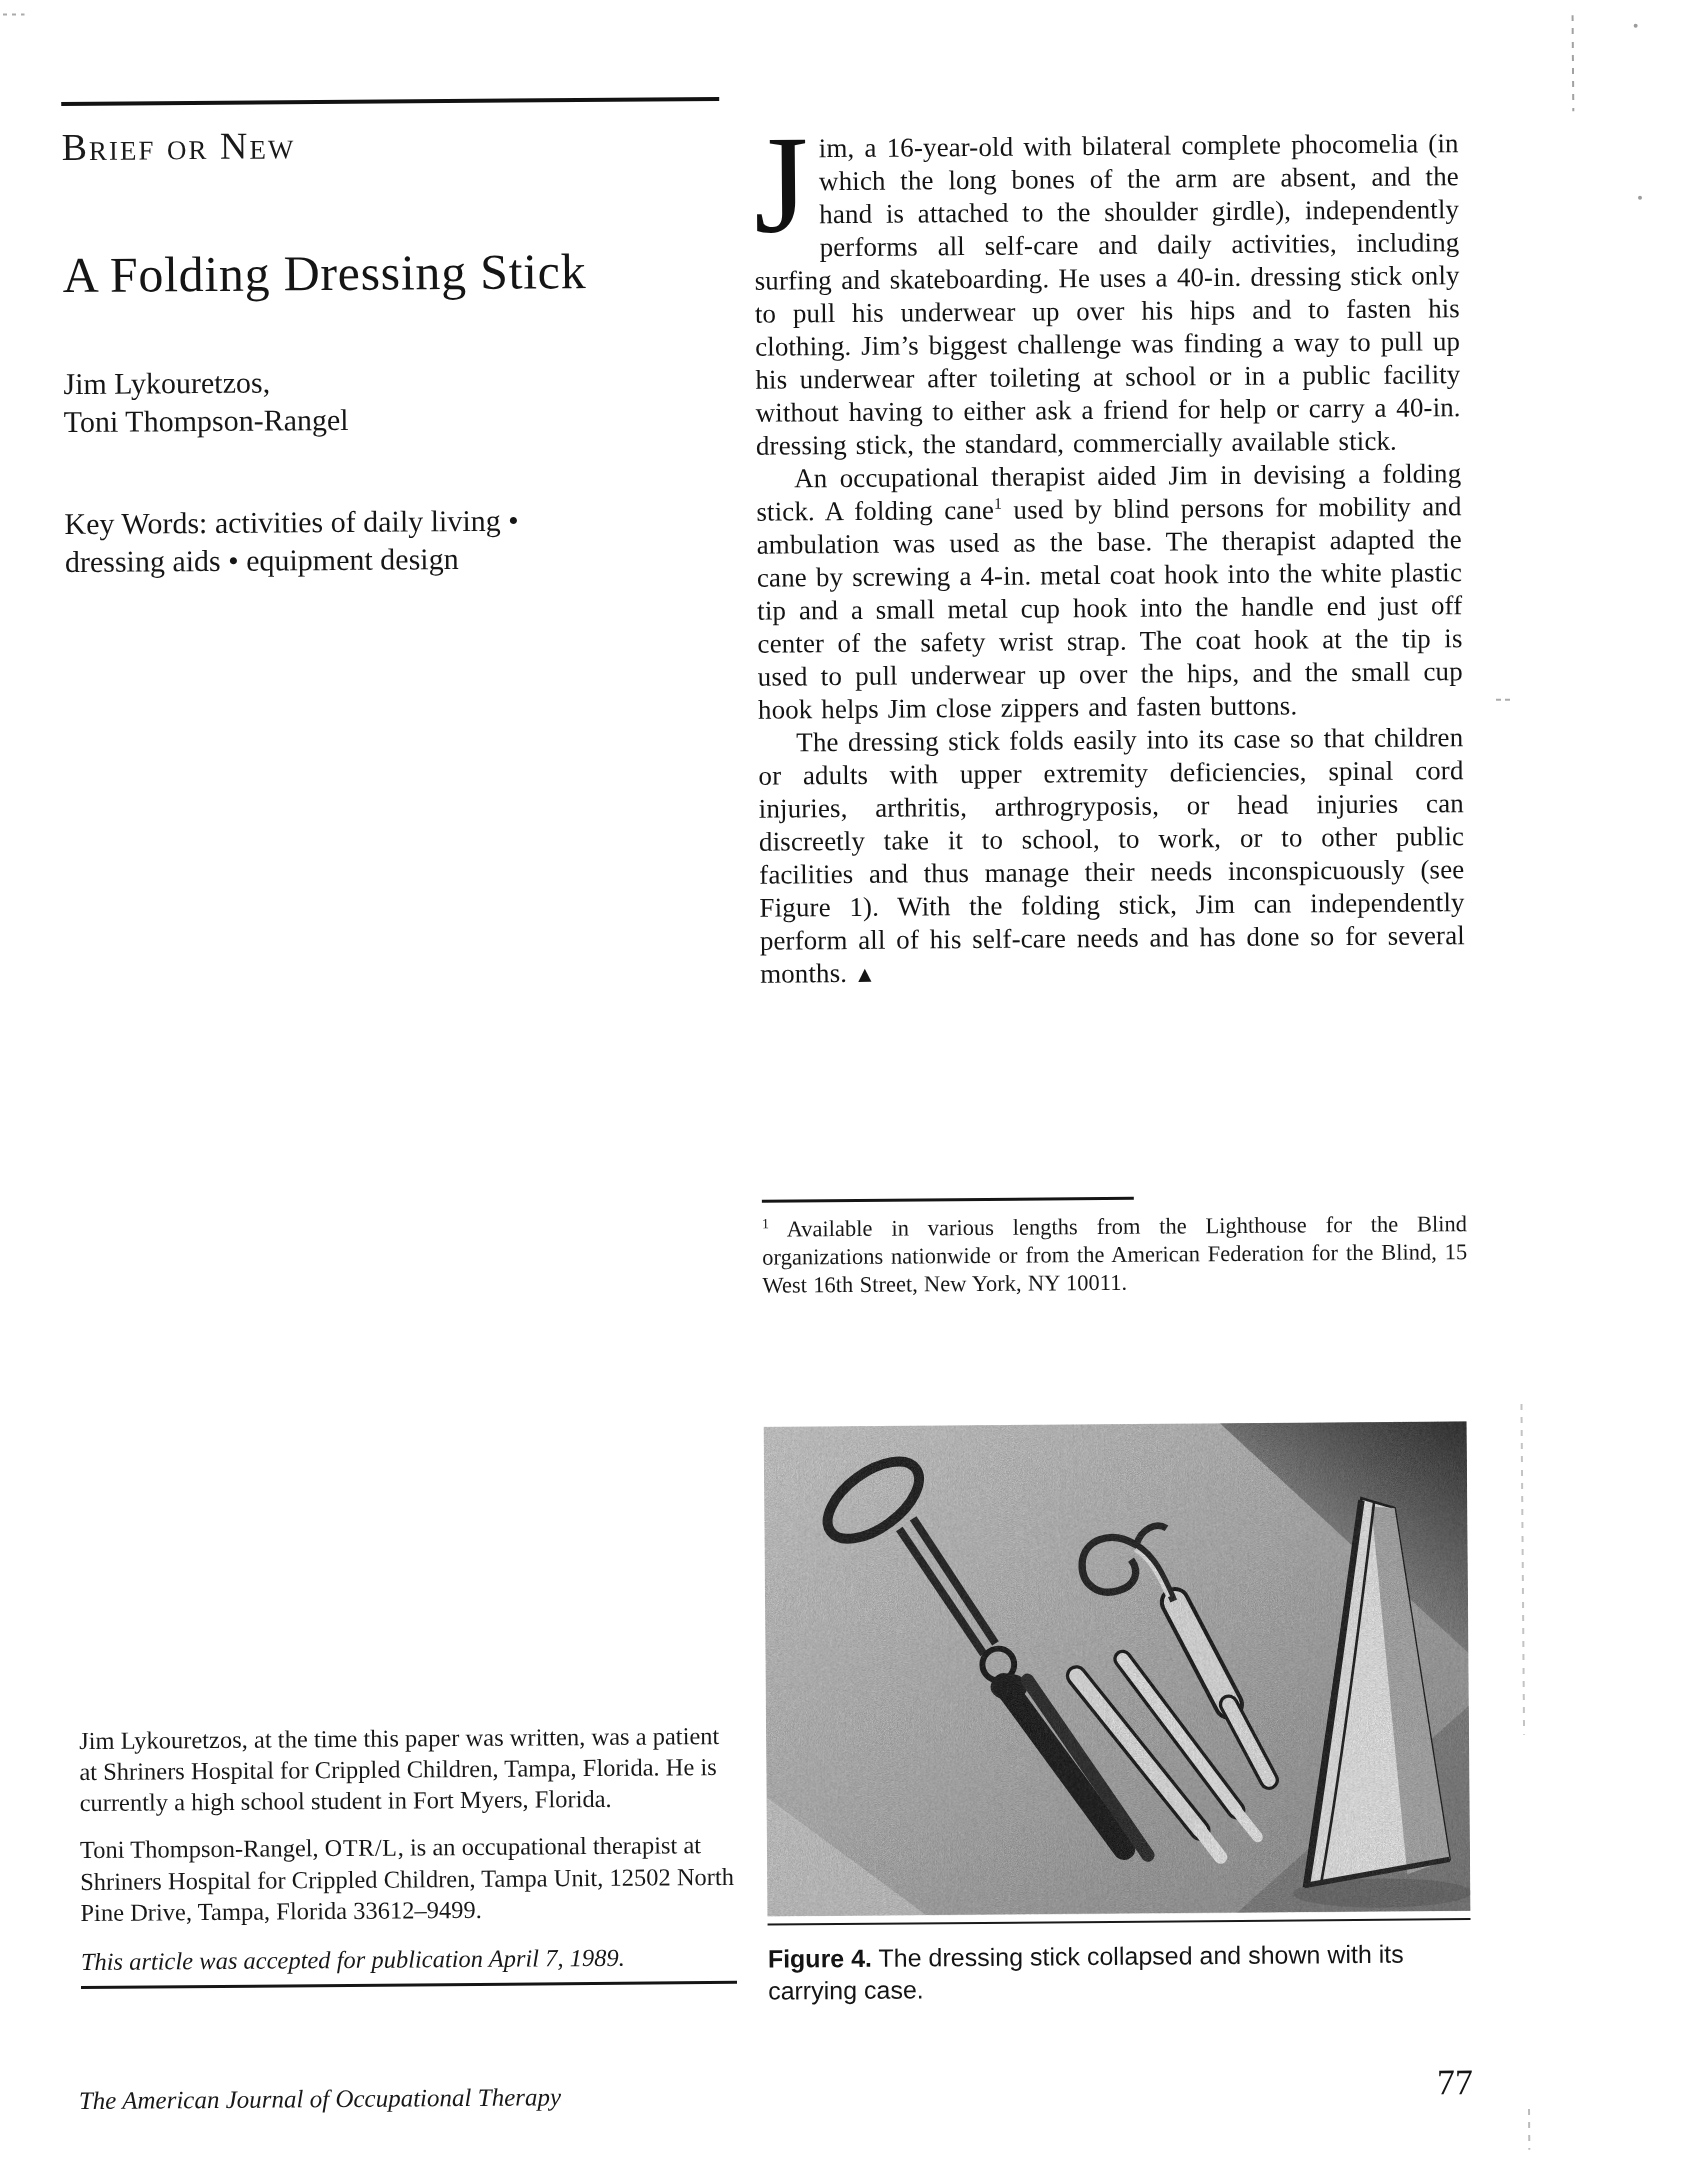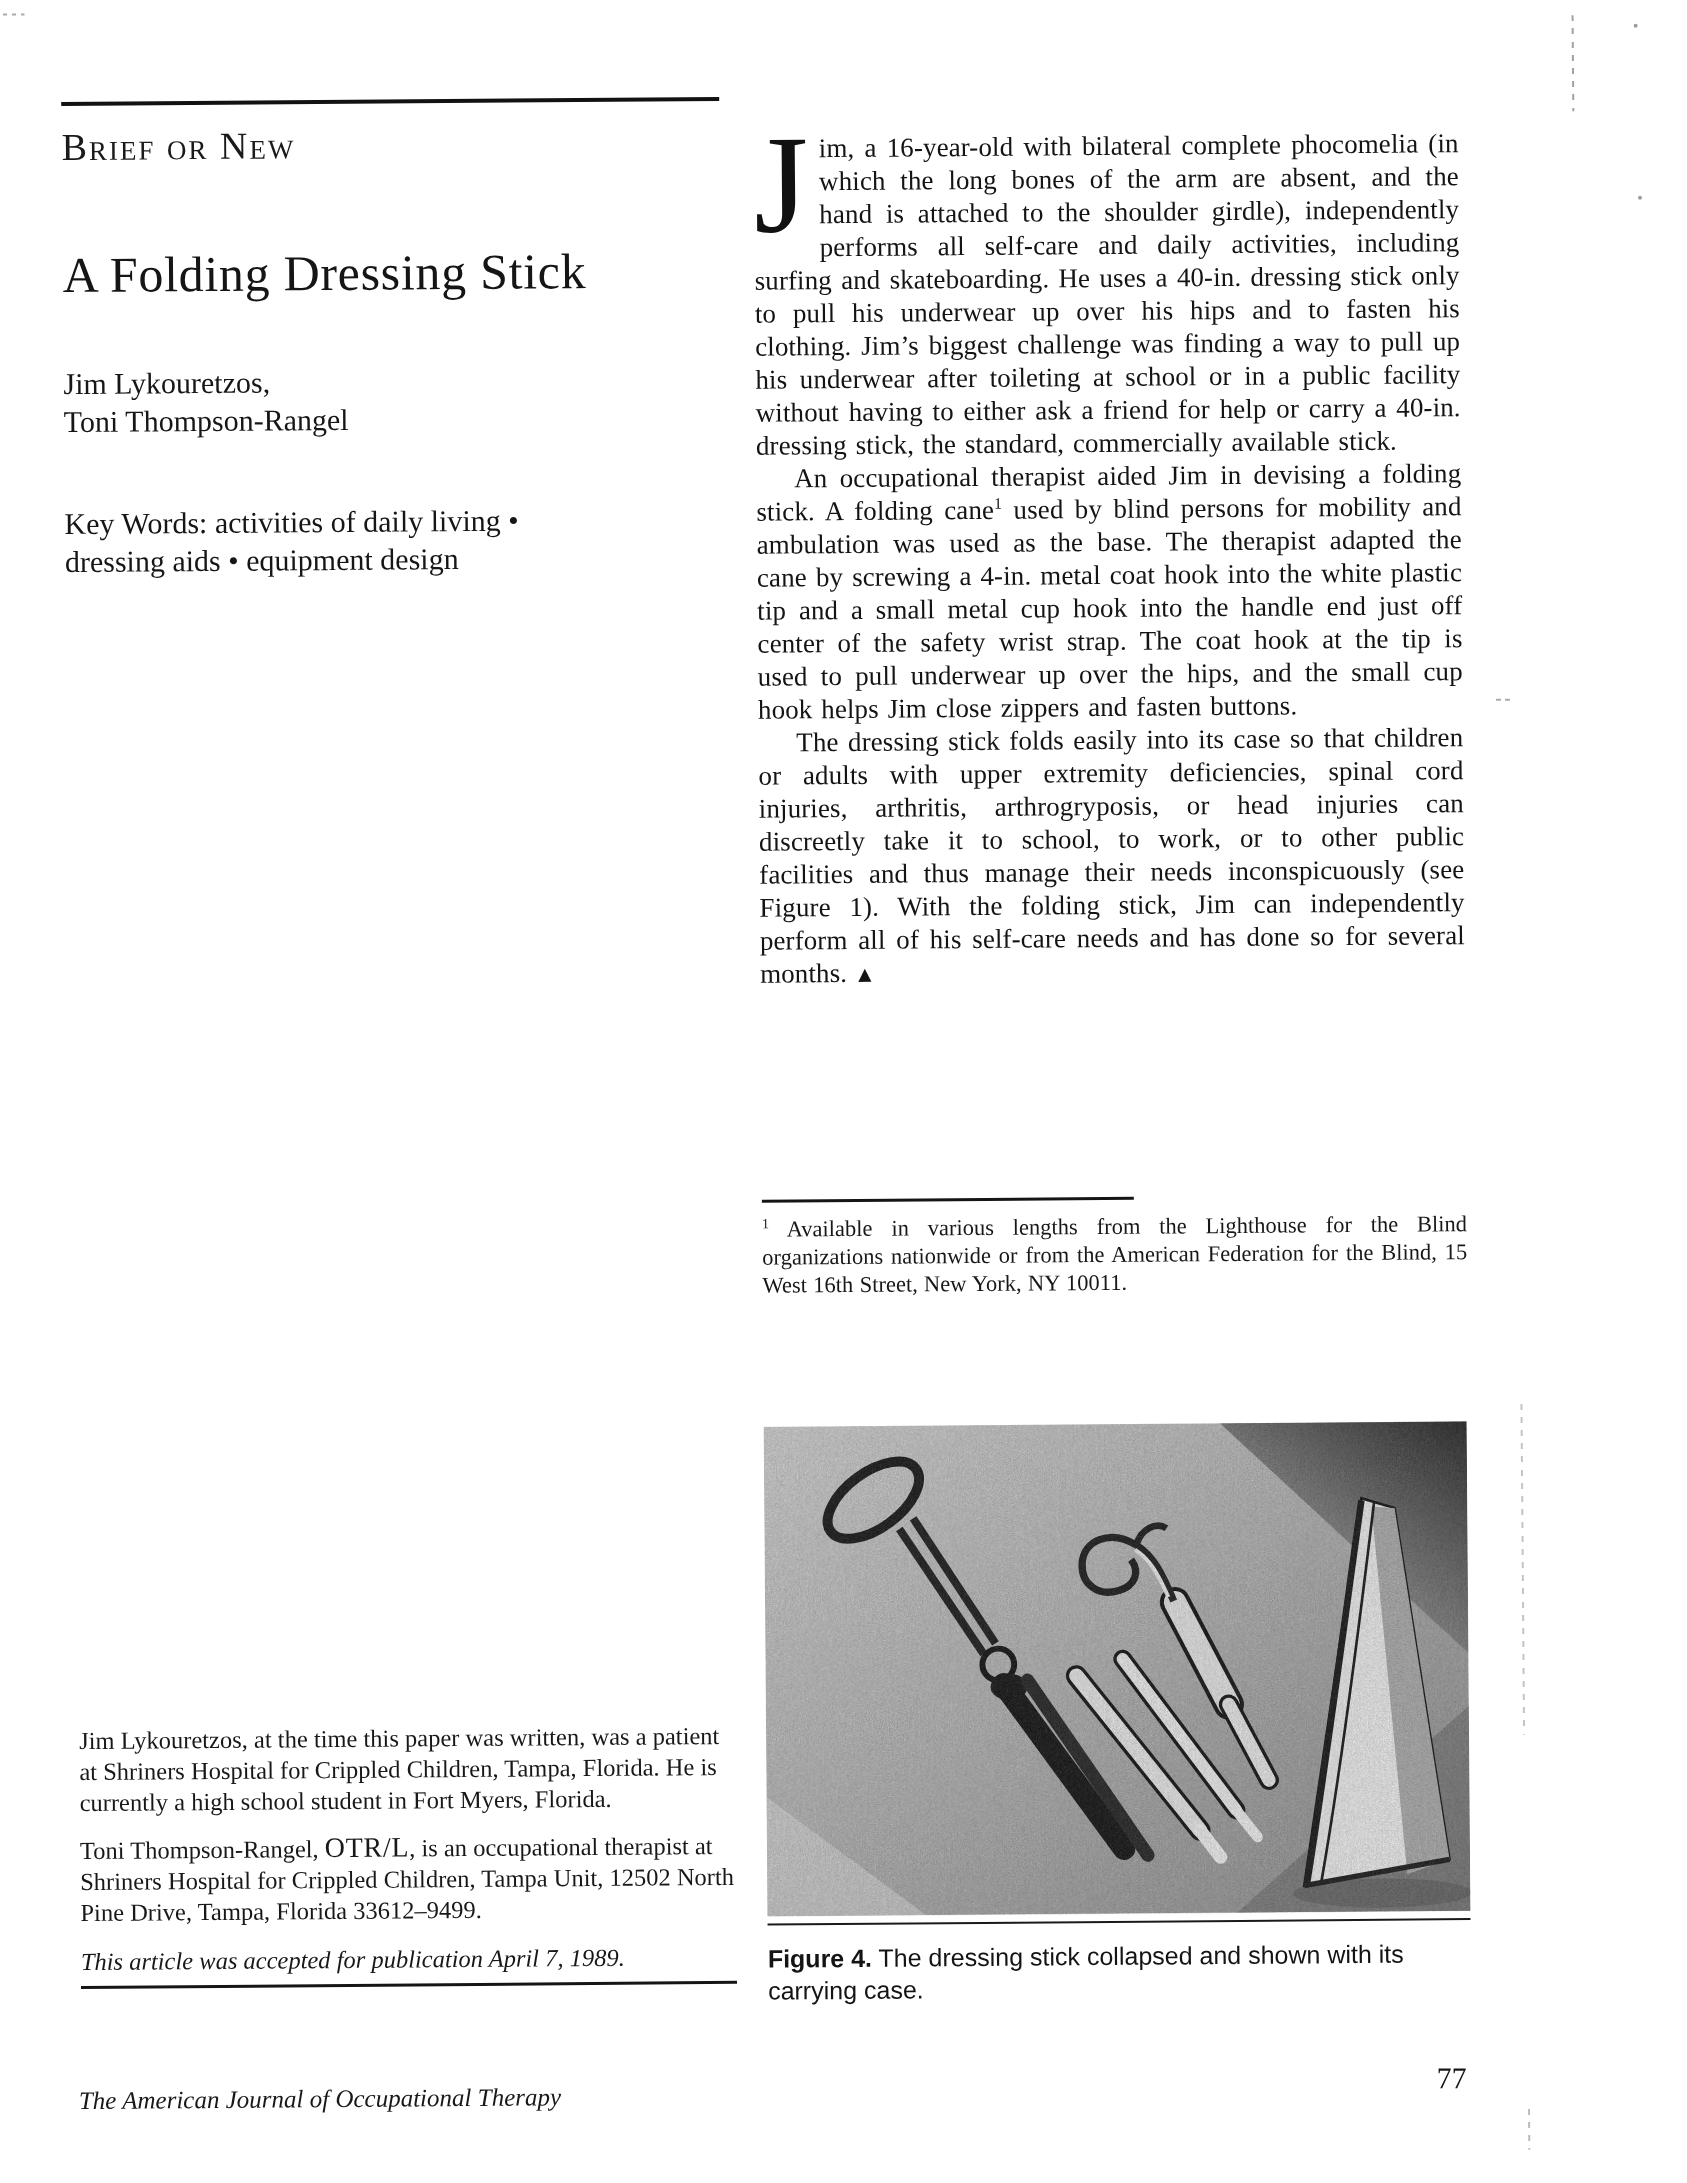--- a/index.html
+++ b/index.html
@@ -63,29 +63,29 @@
   .caption{
     margin:17px 0 0 0;
     font-family:"Liberation Sans", sans-serif;
     font-size:25px;line-height:32px;color:#141414;
   }
   .caption b{font-weight:bold;}
   
   .bio{position:absolute;left:74px;top:1719px;width:660px;}
   .bio p{margin:0;font-size:24.5px;line-height:31px;color:#181818;}
   .bio .p2{margin-top:16px;}
-  .credential{font-size:28px;letter-spacing:0.7px;}
+  .credential{font-size:24px;letter-spacing:0.7px;}
   .accepted{margin-top:18px !important;font-style:italic;}
   .bio-rule{width:656px;height:2.6px;background:#151515;margin-top:9.3px;}
   
   .footer-journal{
     position:absolute;left:71px;top:2081px;
     font-size:25px;font-style:italic;color:#181818;
   }
-  .folio{position:absolute;left:1429px;top:2066px;font-size:30px;color:#151515;}
+  .folio{position:absolute;left:1429px;top:2066px;font-size:36px;color:#151515;}
   
   .art{position:absolute;opacity:0.55;}
   .art-vdash{width:2px;background:repeating-linear-gradient(#555 0 6px, transparent 6px 13.2px);}
   .art-hdash{height:2px;background:repeating-linear-gradient(90deg,#666 0 4.6px, transparent 4.6px 9.3px);}
   .art-dot{width:4px;height:4px;background:#4a4a4a;border-radius:50%;}
 </style>
 </head>
 <body>
 
 <div class="page">

